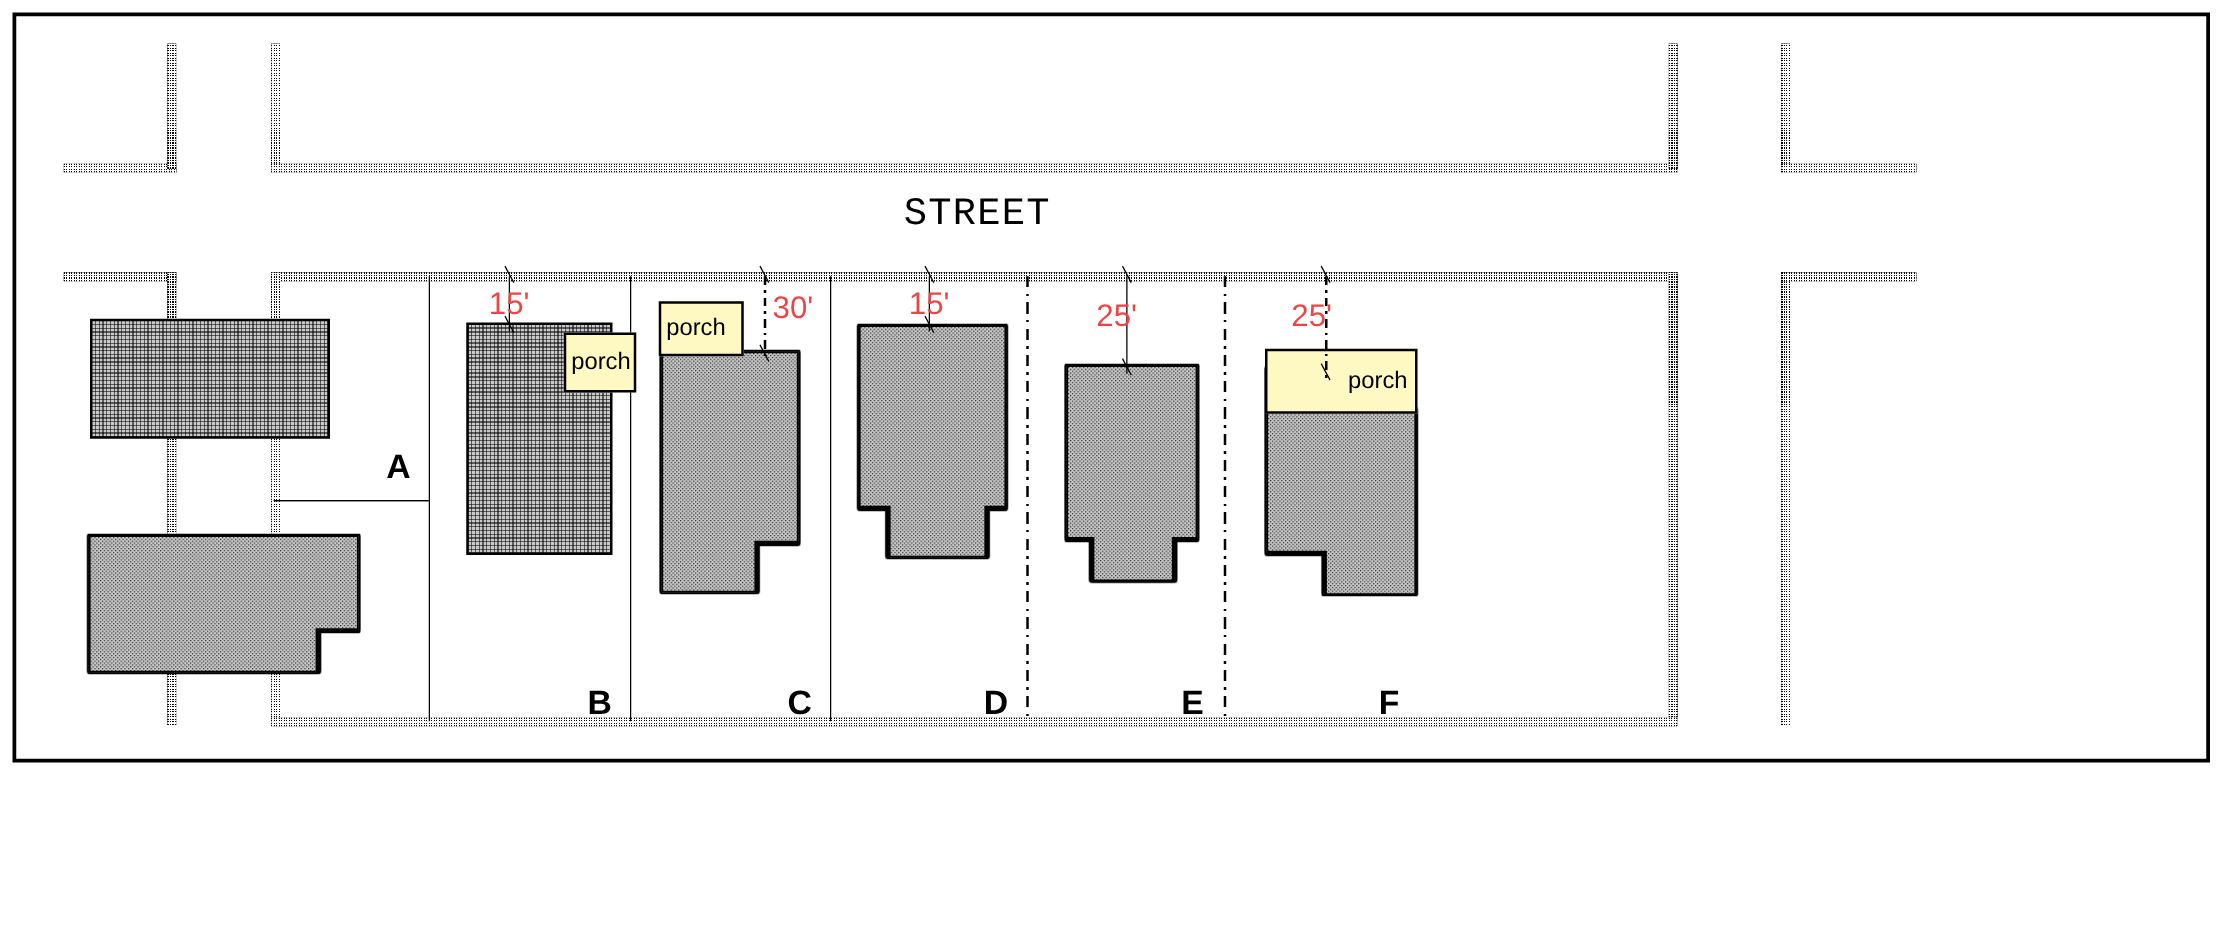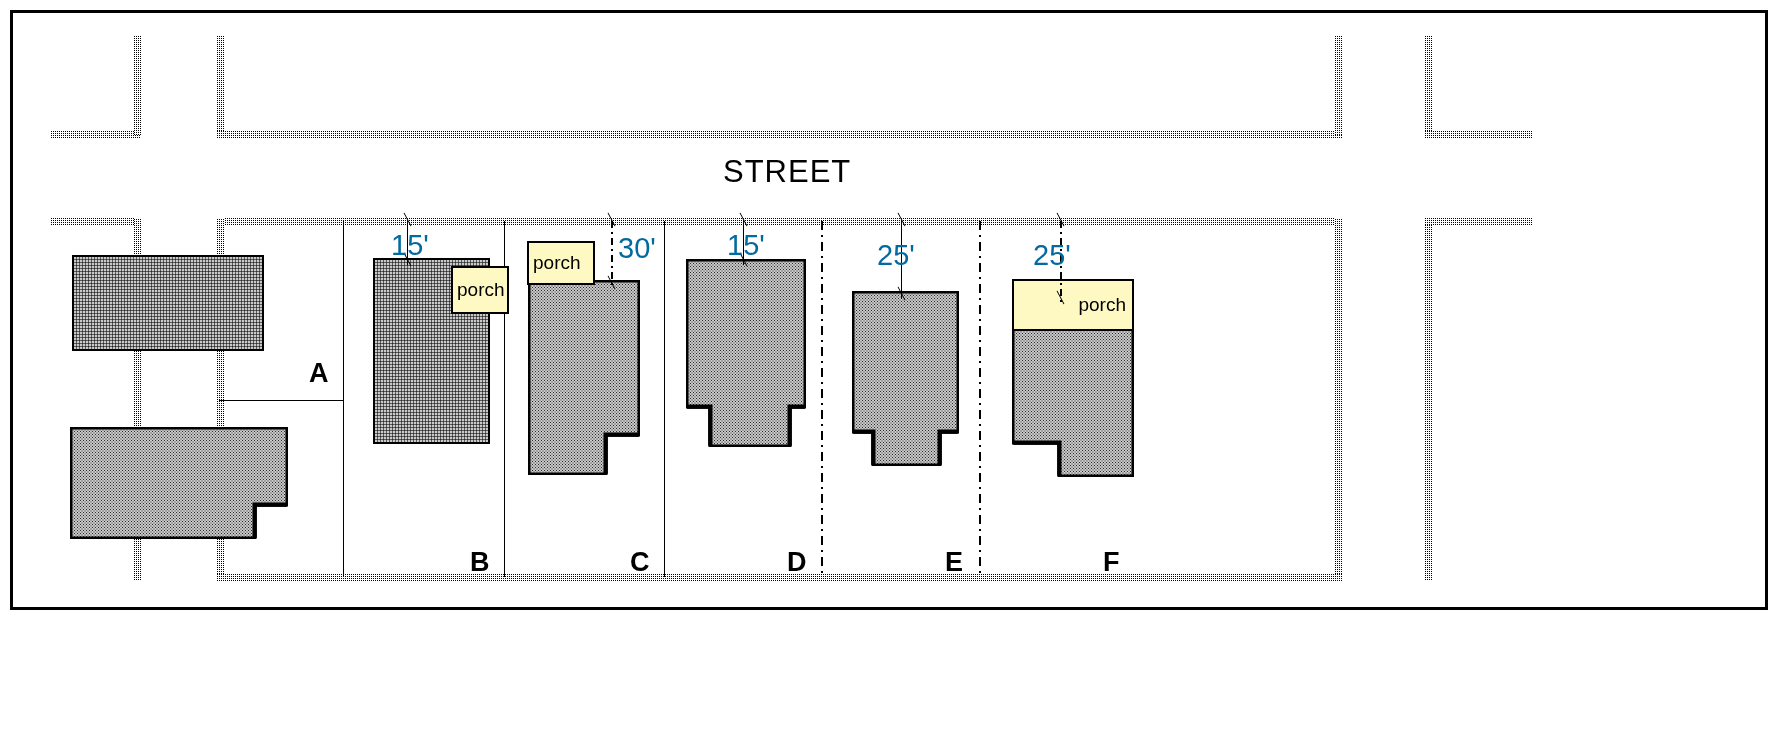--- a/index.html
+++ b/index.html
@@ -114,22 +114,22 @@
   .tick{
     position:absolute;
     width:15px;height:0;
     border-top:1.6px solid #000;
     transform:rotate(62deg);
     transform-origin:center center;
     z-index:8;
   }
   .dim-text{
     position:absolute;
-    font-size:29px;
-    color:#0369a1;
+    font-size:25px;
+    color:#ef4444;
     white-space:nowrap;
     z-index:8;
   }
 
   
   .lot-letter{
     position:absolute;
     font-size:27px;
     font-weight:bold;
     color:#000;
@@ -144,21 +144,21 @@
     <div class="curb-h" style="left:38px; top:118px; width:90px;"></div>
     <div class="curb-v" style="left:121px; top:22px; height:100px;"></div>
 
     <div class="curb-v" style="left:204px; top:22px; height:100px;"></div>
     <div class="curb-h" style="left:204px; top:118px; width:1125px;"></div>
     <div class="curb-v" style="left:1322px; top:22px; height:100px;"></div>
 
     <div class="curb-v" style="left:1412px; top:22px; height:100px;"></div>
     <div class="curb-h" style="left:1412px; top:118px; width:108px;"></div>
 
-    <div class="street-label" style="left:710px; top:141px;">STREET</div>
+    <div class="street-label" style="left:710px; top:141px;font-family:Liberation Mono, monospace;">STREET</div>
 
     <div class="curb-h" style="left:38px; top:205px; width:90px;"></div>
     <div class="curb-v" style="left:121px; top:205px; height:362px;"></div>
 
     <div class="curb-h" style="left:204px; top:205px; width:1125px;"></div>
     <div class="curb-v" style="left:204px; top:205px; height:362px;"></div>
     <div class="curb-v" style="left:1322px; top:205px; height:362px;"></div>
     <div class="curb-h" style="left:204px; top:561px; width:1125px;"></div>
 
     <div class="curb-v" style="left:1412px; top:205px; height:362px;"></div>

